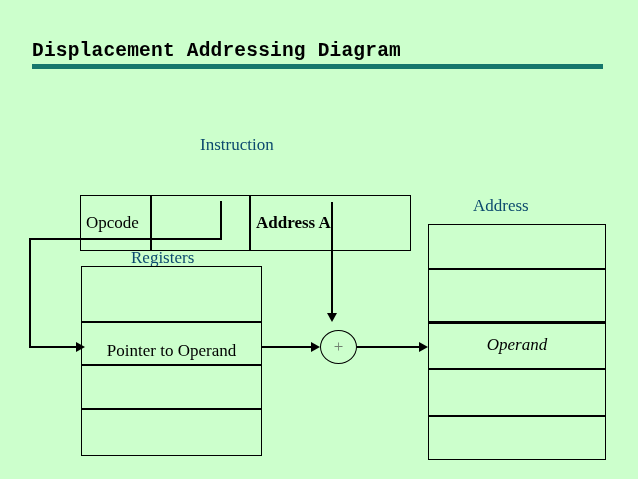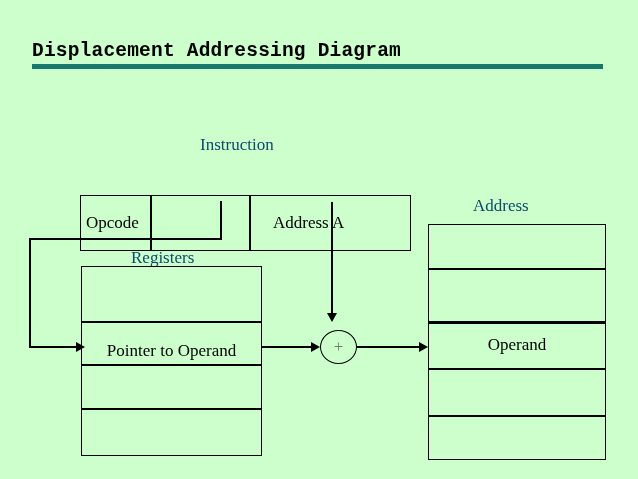--- a/index.html
+++ b/index.html
@@ -111,20 +111,21 @@
     width: 100%;
     left: 0;
   }
 
   
   #memory-box {
     left: 428px;
     top: 224px;
     width: 178px;
     height: 236px;
+    font-style: italic;
   }
   .mem-divider {
     position: absolute;
     left: 0;
     width: 100%;
     height: 1.6px;
     background: #000000;
   }
   .mem-divider.thick { height: 2.6px; }
   .mem-cell {
@@ -188,21 +189,21 @@
   <div id="title">Displacement Addressing Diagram</div>
   <div id="title-rule" style="background: rgb(22, 119, 108);"></div>
 
   <div class="diagram-label" style="left:200px; top:135px;">Instruction</div>
 
   <div class="box" id="instruction-box">
     <div id="instr-divider-1" style="left:69.4px;"></div>
     <div id="instr-divider-2" style="left:168.4px;"></div>
 
     <div class="cell instr-cell" style="left:0px; width:71px;">Opcode</div>
-    <div class="cell instr-cell" style="left:170px; width:161px; padding-left:22px;">Address A</div>
+    <div class="cell instr-cell" style="left:170px; width:161px; padding-left:5px;font-weight:bold;">Address A</div>
   </div>
 
   <div class="diagram-label" style="left:131px; top:248px;text-align:right;">Registers</div>
 
   <div class="box" id="registers-box">
     <div class="reg-divider" style="top:54px;"></div>
     <div class="reg-divider" style="top:97px;"></div>
     <div class="reg-divider" style="top:141px;"></div>
 
     <div class="cell reg-cell" style="top:0px;   height:54px;"></div>

